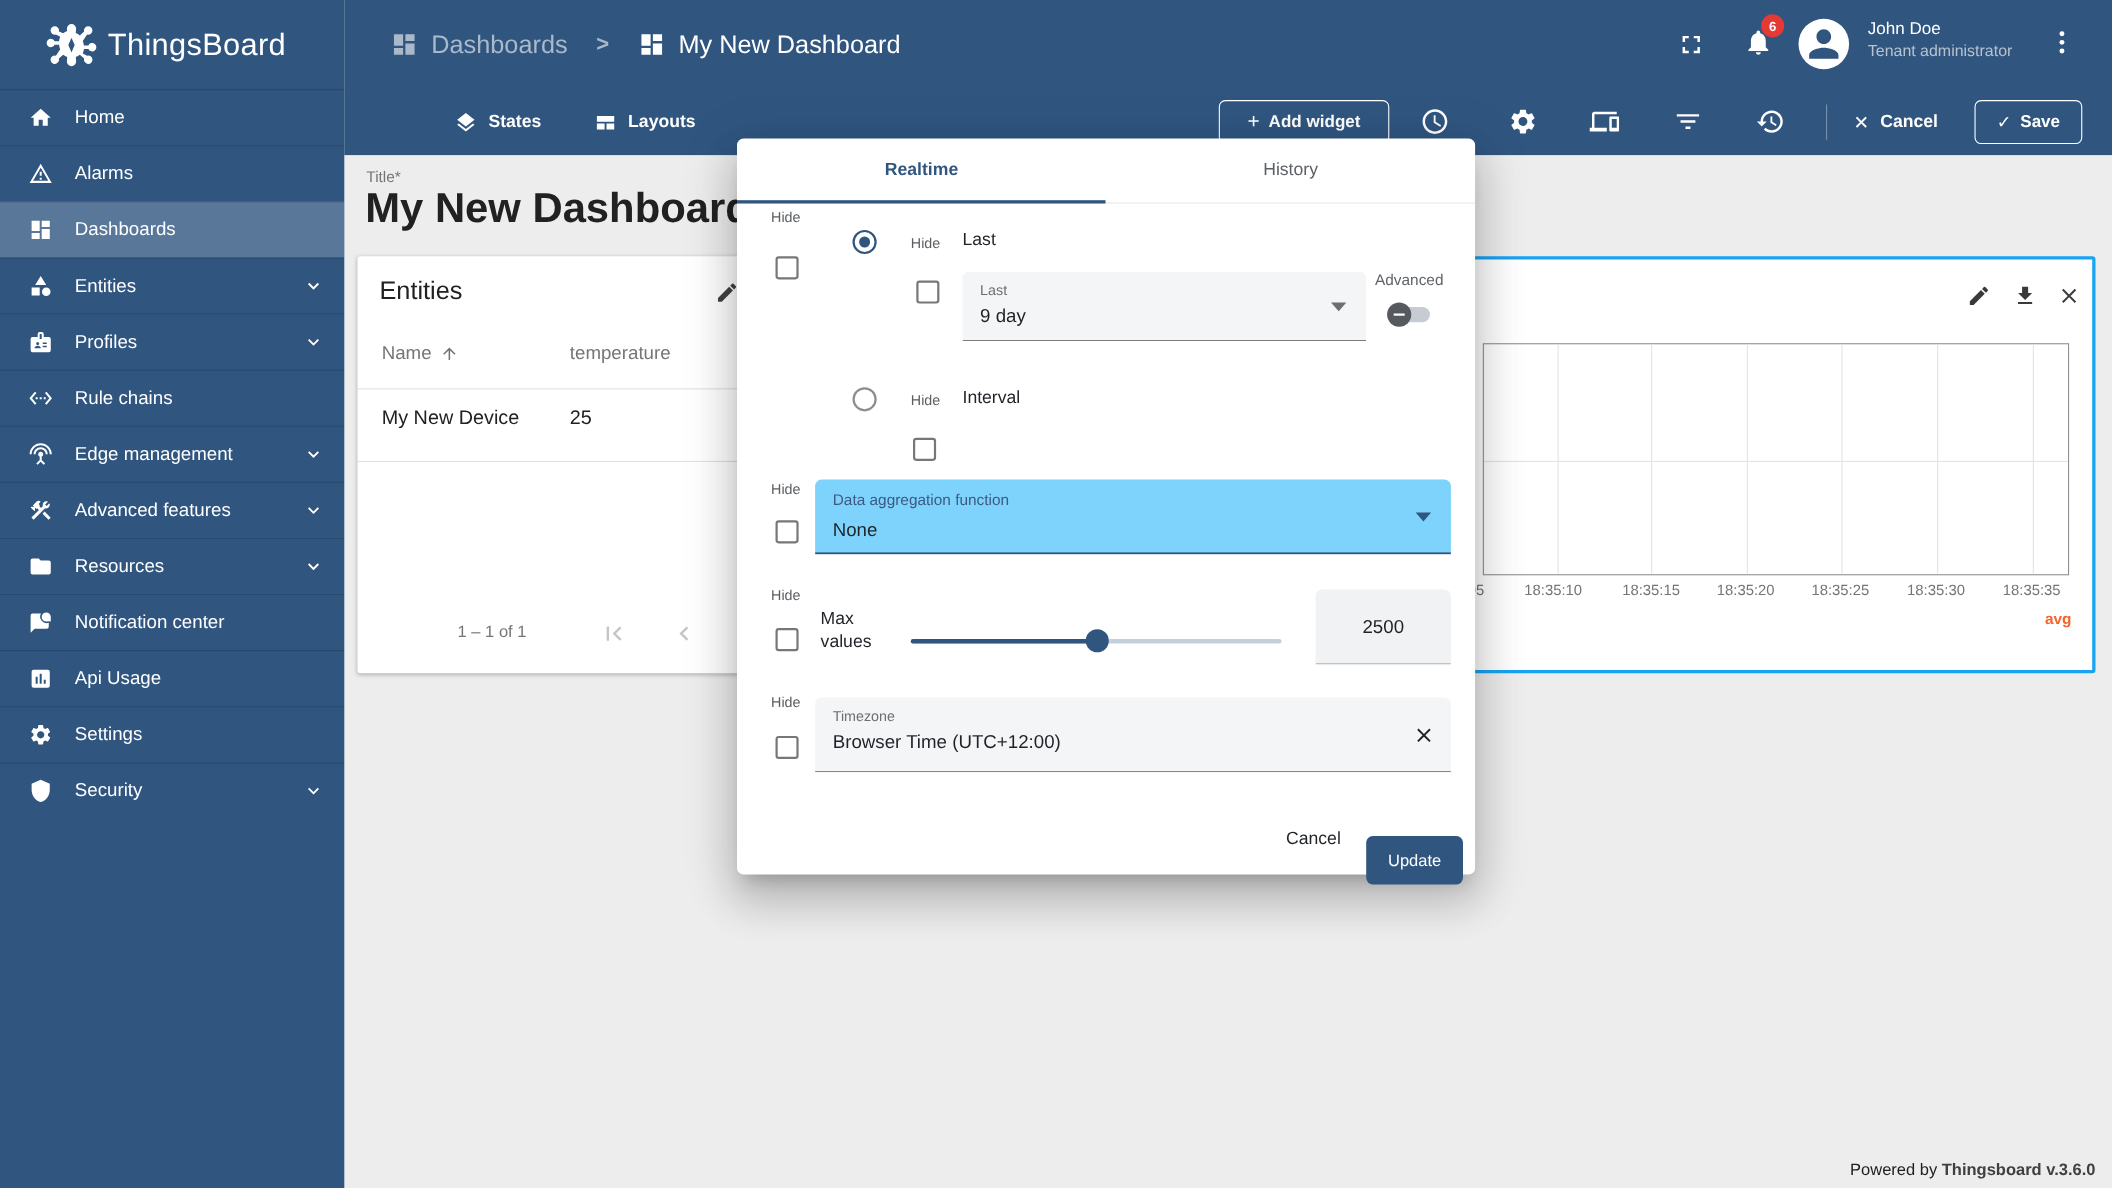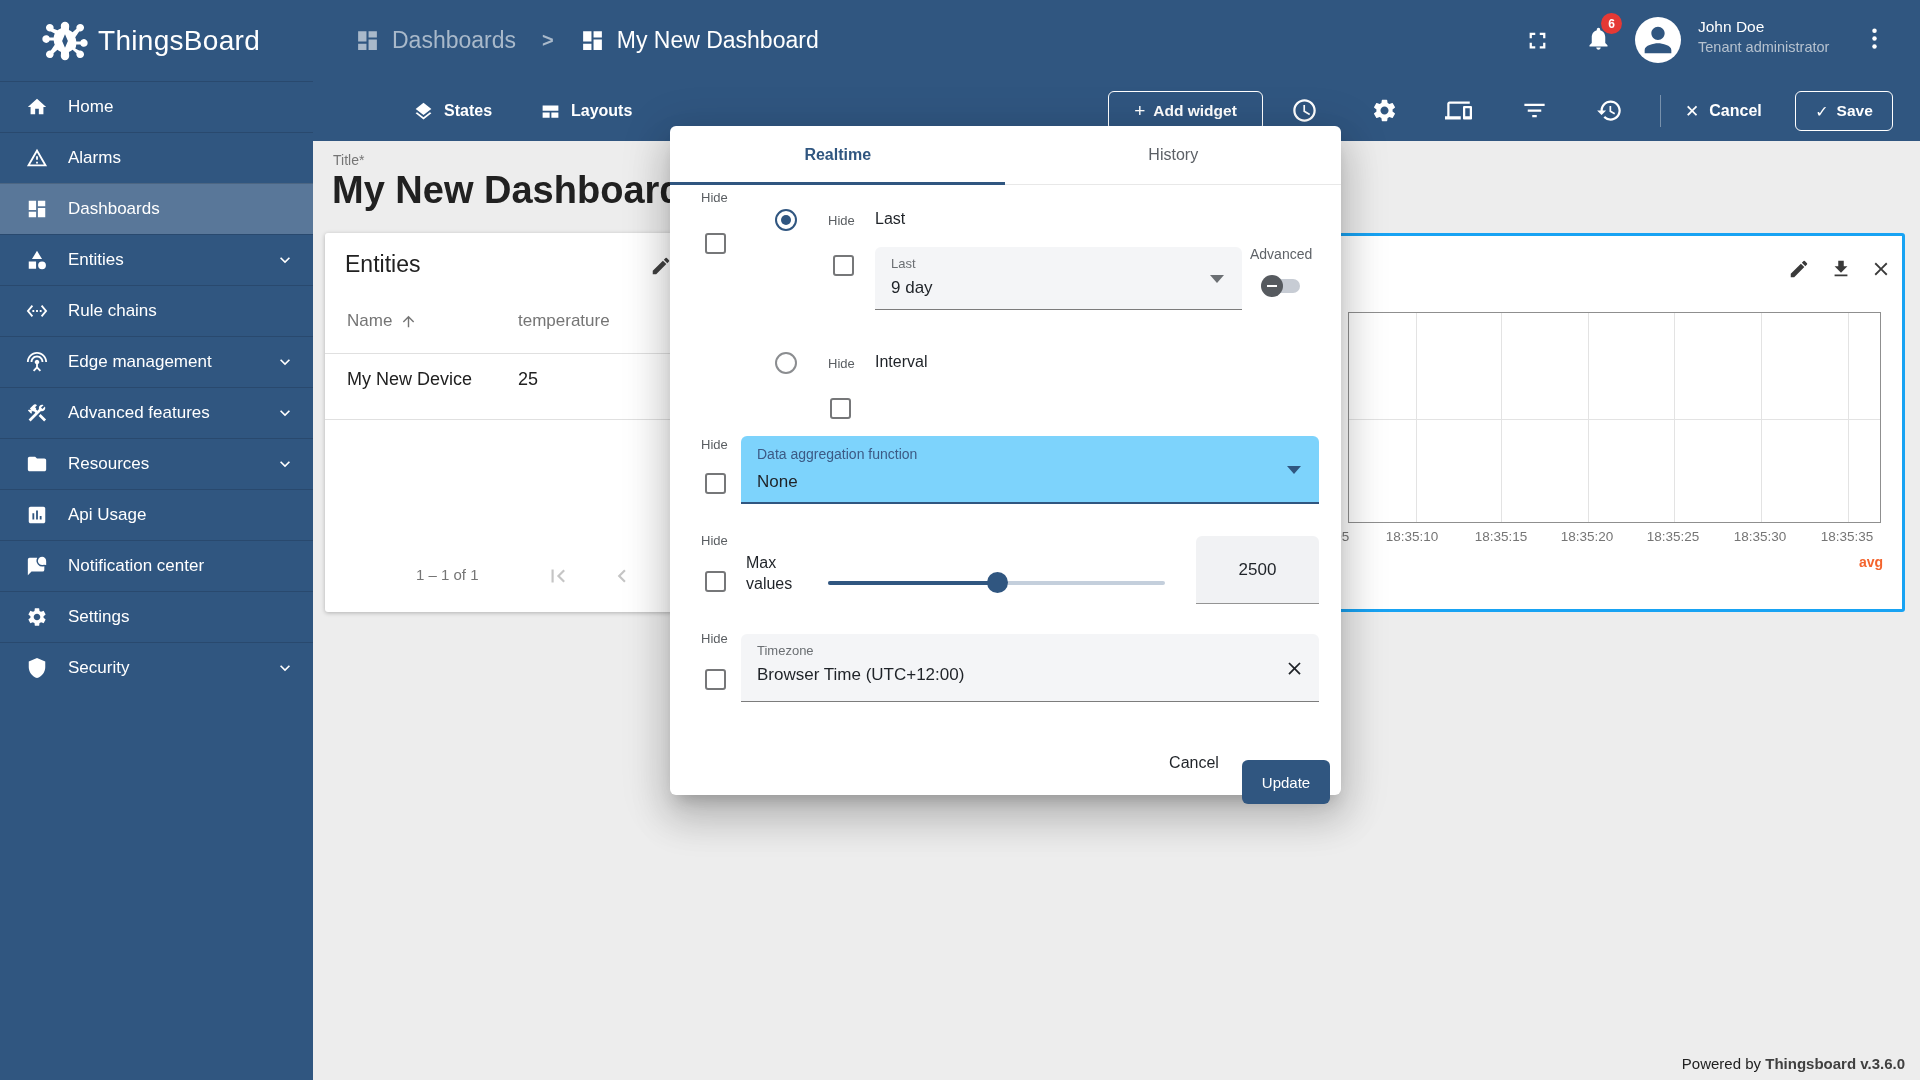--- a/index.html
+++ b/index.html
@@ -218,20 +218,33 @@
         <span class="nav-label">Entities</span>
         <span class="icon nav-chevron">
             <svg viewBox="0 0 24 24" xmlns="http://www.w3.org/2000/svg">
               <path d="M7.41 8.59L12 13.17l4.59-4.58L18 10l-6 6-6-6 1.41-1.41z"></path>
             </svg>
           </span>
       </div>
       <div class="nav-item">
         <span class="icon nav-icon">
             <svg viewBox="0 0 24 24" xmlns="http://www.w3.org/2000/svg">
+              <path d="M20 7h-5V4a2 2 0 0 0-2-2h-2a2 2 0 0 0-2 2v3H4a2 2 0 0 0-2 2v11a2 2 0 0 0 2 2h16a2 2 0 0 0 2-2V9a2 2 0 0 0-2-2zM11 4h2v5h-2V4zM9 12a1.5 1.5 0 1 1 0 3 1.5 1.5 0 0 1 0-3zm3 6H6v-.55c0-1.1 1.99-1.95 3-1.95s3 .85 3 1.95V18zm6-1h-4v-1.5h4V17zm0-3h-4v-1.5h4V14z"></path>
+            </svg>
+          </span>
+        <span class="nav-label">Profiles</span>
+        <span class="icon nav-chevron">
+            <svg viewBox="0 0 24 24" xmlns="http://www.w3.org/2000/svg">
+              <path d="M7.41 8.59L12 13.17l4.59-4.58L18 10l-6 6-6-6 1.41-1.41z"></path>
+            </svg>
+          </span>
+      </div>
+      <div class="nav-item">
+        <span class="icon nav-icon">
+            <svg viewBox="0 0 24 24" xmlns="http://www.w3.org/2000/svg">
               <path d="M7.77 6.76L6.23 5.48.82 12l5.41 6.52 1.54-1.28L3.42 12l4.35-5.24zM7 13h2v-2H7v2zm10-2h-2v2h2v-2zm-6 2h2v-2h-2v2zm6.77-7.52l-1.54 1.28L20.58 12l-4.35 5.24 1.54 1.28L23.18 12l-5.41-6.52z"></path>
             </svg>
           </span>
         <span class="nav-label">Rule chains</span>
       </div>
       <div class="nav-item">
         <span class="icon nav-icon">
             <svg viewBox="0 0 24 24" xmlns="http://www.w3.org/2000/svg">
               <path d="M12 5c-3.87 0-7 3.13-7 7h2c0-2.76 2.24-5 5-5s5 2.24 5 5h2c0-3.87-3.13-7-7-7zm1 9.29c.88-.39 1.5-1.26 1.5-2.29 0-1.38-1.12-2.5-2.5-2.5S9.5 10.62 9.5 12c0 1.02.62 1.9 1.5 2.29v3.3L7.59 21 9 22.41l3-3 3 3L16.41 21 13 17.59v-3.3zM12 1C5.93 1 1 5.93 1 12h2c0-4.97 4.03-9 9-9s9 4.03 9 9h2c0-6.07-4.93-11-11-11z"></path>
             </svg>
@@ -265,33 +278,33 @@
         <span class="nav-label">Resources</span>
         <span class="icon nav-chevron">
             <svg viewBox="0 0 24 24" xmlns="http://www.w3.org/2000/svg">
               <path d="M7.41 8.59L12 13.17l4.59-4.58L18 10l-6 6-6-6 1.41-1.41z"></path>
             </svg>
           </span>
       </div>
       <div class="nav-item">
         <span class="icon nav-icon">
             <svg viewBox="0 0 24 24" xmlns="http://www.w3.org/2000/svg">
-              <path d="M19 3H5c-1.1 0-2 .9-2 2v14c0 1.1.9 2 2 2h14c1.1 0 2-.9 2-2V5c0-1.1-.9-2-2-2zM9 17H7v-7h2v7zm4 0h-2V7h2v10zm4 0h-2v-4h2v4z"></path>
-            </svg>
-          </span>
-        <span class="nav-label">Api Usage</span>
-      </div>
-      <div class="nav-item">
-        <span class="icon nav-icon">
-            <svg viewBox="0 0 24 24" xmlns="http://www.w3.org/2000/svg">
               <path d="M17.5 2a4.5 4.5 0 0 0-3.94 6.68A4.5 4.5 0 0 0 17.5 11c.71 0 1.38-.17 1.98-.46L22 11V6.5A4.5 4.5 0 0 0 17.5 2z"></path>
               <path d="M12.26 3H4a2 2 0 0 0-2 2v17l4-4h12a2 2 0 0 0 2-2v-3.74A6.5 6.5 0 0 1 12.26 3z"></path>
             </svg>
           </span>
         <span class="nav-label">Notification center</span>
+      </div>
+      <div class="nav-item">
+        <span class="icon nav-icon">
+            <svg viewBox="0 0 24 24" xmlns="http://www.w3.org/2000/svg">
+              <path d="M19 3H5c-1.1 0-2 .9-2 2v14c0 1.1.9 2 2 2h14c1.1 0 2-.9 2-2V5c0-1.1-.9-2-2-2zM9 17H7v-7h2v7zm4 0h-2V7h2v10zm4 0h-2v-4h2v4z"></path>
+            </svg>
+          </span>
+        <span class="nav-label">Api Usage</span>
       </div>
       <div class="nav-item">
         <span class="icon nav-icon">
             <svg viewBox="0 0 24 24" xmlns="http://www.w3.org/2000/svg">
               <path d="M19.14 12.94c.04-.3.06-.61.06-.94 0-.32-.02-.64-.07-.94l2.03-1.58a.49.49 0 0 0 .12-.61l-1.92-3.32a.488.488 0 0 0-.59-.22l-2.39.96c-.5-.38-1.03-.7-1.62-.94l-.36-2.54a.484.484 0 0 0-.48-.41h-3.84c-.24 0-.43.17-.47.41l-.36 2.54c-.59.24-1.13.57-1.62.94l-2.39-.96c-.22-.08-.47 0-.59.22L2.74 8.87c-.12.21-.08.47.12.61l2.03 1.58c-.05.3-.09.63-.09.94s.02.64.07.94l-2.03 1.58a.49.49 0 0 0-.12.61l1.92 3.32c.12.22.37.29.59.22l2.39-.96c.5.38 1.03.7 1.62.94l.36 2.54c.05.24.24.41.48.41h3.84c.24 0 .44-.17.47-.41l.36-2.54c.59-.24 1.13-.56 1.62-.94l2.39.96c.22.08.47 0 .59-.22l1.92-3.32c.12-.22.07-.47-.12-.61l-2.01-1.58zM12 15.6c-1.98 0-3.6-1.62-3.6-3.6s1.62-3.6 3.6-3.6 3.6 1.62 3.6 3.6-1.62 3.6-3.6 3.6z"></path>
             </svg>
           </span>
         <span class="nav-label">Settings</span>
       </div>
       <div class="nav-item">

